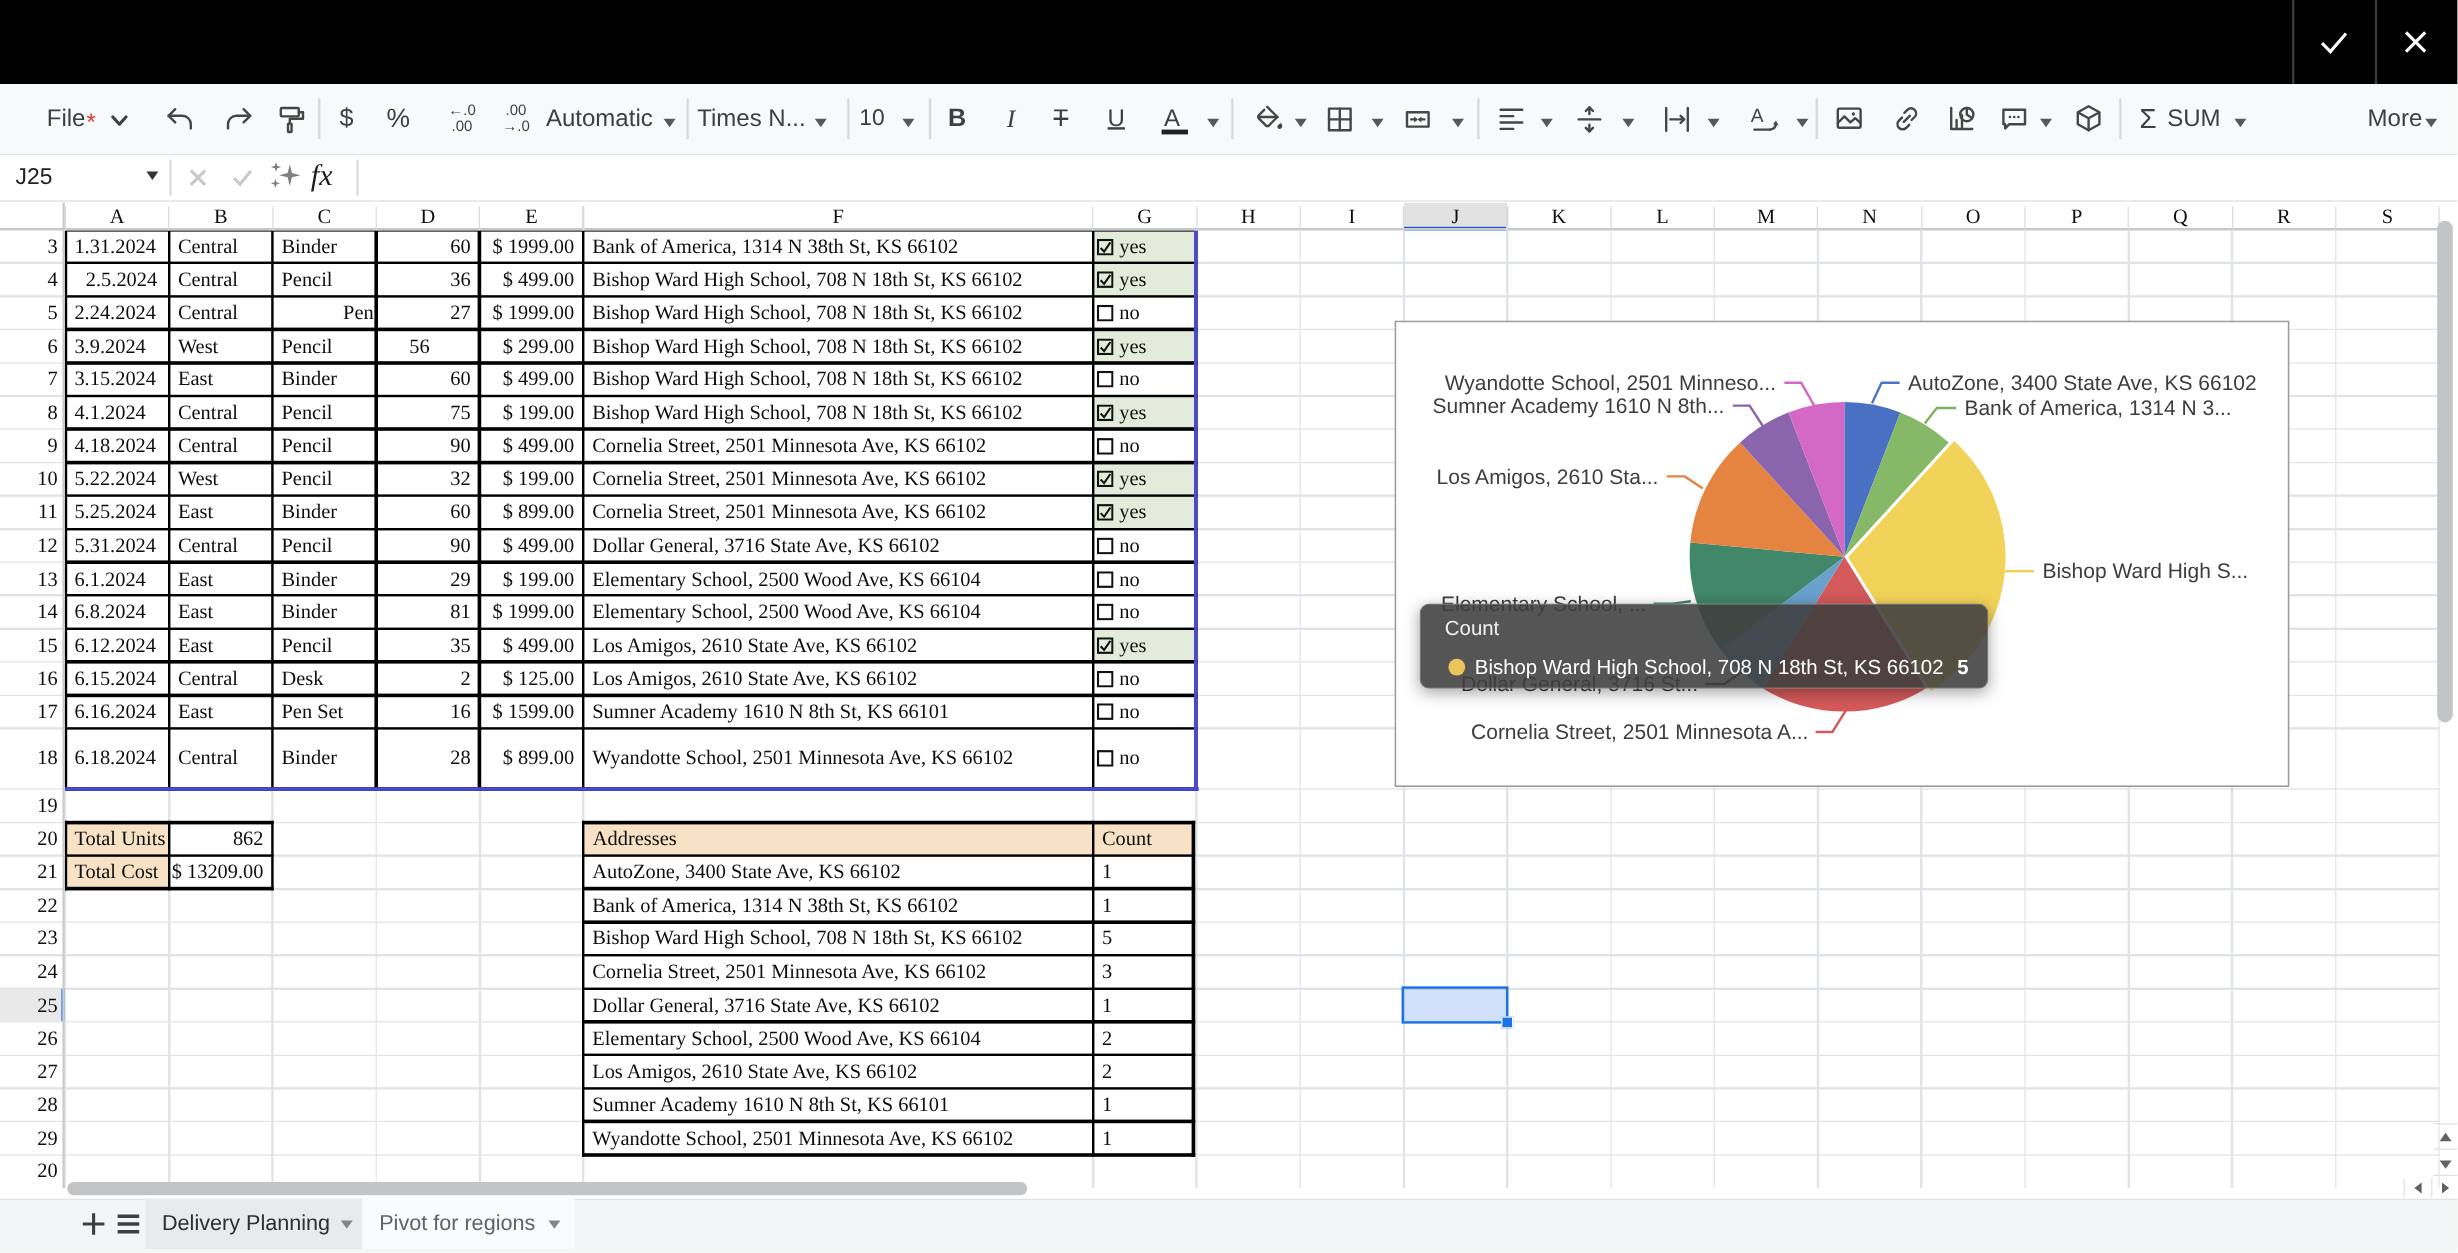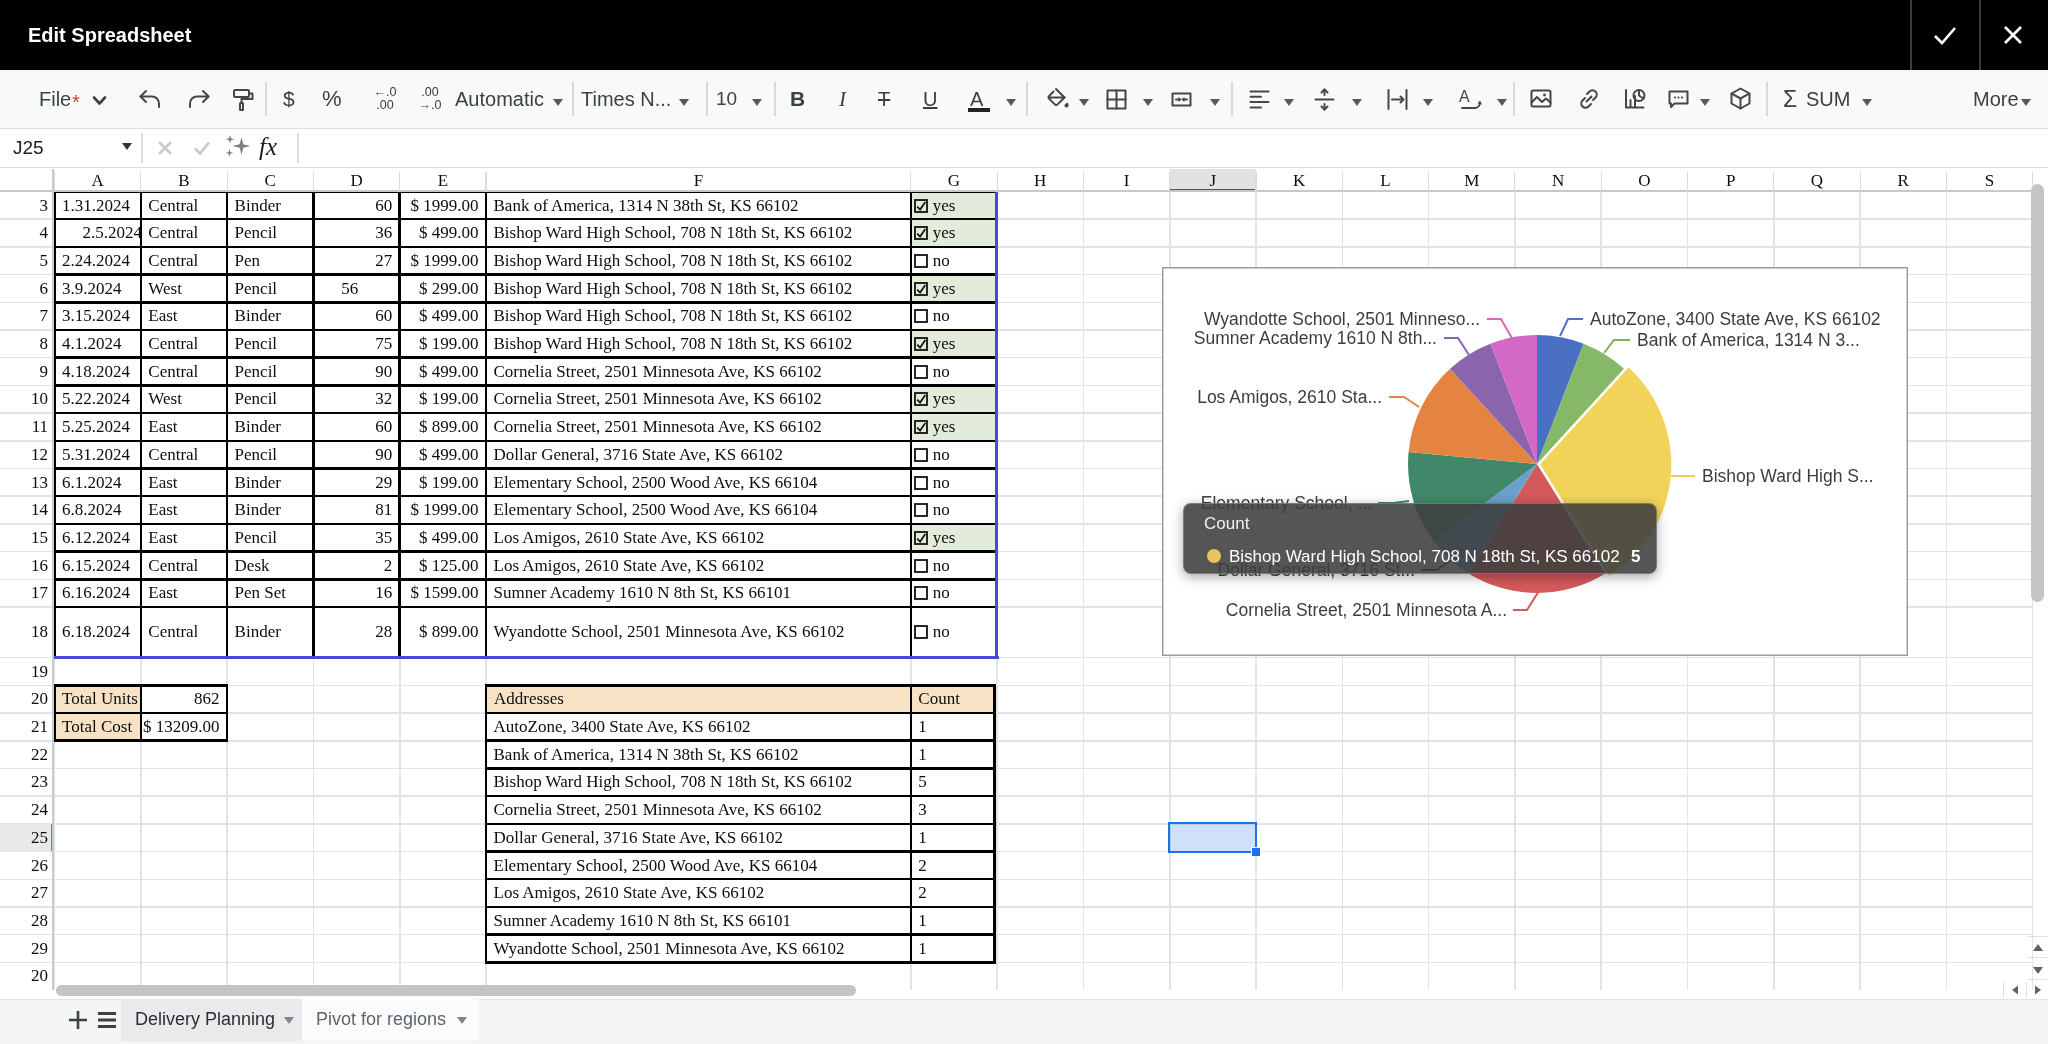--- a/index.html
+++ b/index.html
@@ -117,33 +117,33 @@
 <div style="left:56.5px;top:191.5px;width:82.3px;height:27.7px;line-height:27.7px;text-align:left;padding-left:5.5px;position:absolute;"><span class="serif">1.31.2024</span></div>
 <div style="left:142.8px;top:191.5px;width:82.3px;height:27.7px;line-height:27.7px;text-align:left;padding-left:5.5px;position:absolute;"><span class="serif">Central</span></div>
 <div style="left:229.1px;top:191.5px;width:82.3px;height:27.7px;line-height:27.7px;text-align:left;padding-left:5.5px;position:absolute;"><span class="serif">Binder</span></div>
 <div style="left:315.4px;top:191.5px;width:82.3px;height:27.7px;line-height:27.7px;text-align:right;padding-right:5.5px;position:absolute;"><span class="serif">60</span></div>
 <div style="left:401.7px;top:191.5px;width:82.3px;height:27.7px;line-height:27.7px;text-align:right;padding-right:5.5px;position:absolute;"><span class="serif">$ 1999.00</span></div>
 <div style="left:488.0px;top:191.5px;width:420.8px;height:27.7px;line-height:27.7px;text-align:left;padding-left:5.5px;position:absolute;"><span class="serif">Bank of America, 1314 N 38th St, KS 66102</span></div>
 <div style="left:912.8px;top:191.5px;width:82.3px;height:27.7px;line-height:27.7px;text-align:left;padding-left:1.5px;position:absolute;"><span class="serif"><svg width="14" height="14" viewBox="0 0 14 14" style="vertical-align:-2px;margin-right:4.5px">
           <rect x="1" y="1" width="12" height="12" fill="none" stroke="#111" stroke-width="1.8"></rect>
           <path d="M3.2 7.6 L6.1 10.6 L11.3 3.0" fill="none" stroke="#111" stroke-width="1.7"></path>
         </svg>yes</span></div>
-<div style="left:53px;top:219.2px;width:82.3px;height:29px;line-height:27.7px;text-align:left;padding-left:5.5px;position:absolute;margin-left:24px;"><span class="serif">2.5.2024</span></div>
+<div style="left:42px;top:219.2px;width:82.3px;height:29px;line-height:27.7px;text-align:left;padding-left:5.5px;position:absolute;margin-left:24px;"><span class="serif">2.5.2024</span></div>
 <div style="left:142.8px;top:219.2px;width:82.3px;height:27.7px;line-height:27.7px;text-align:left;padding-left:5.5px;position:absolute;"><span class="serif">Central</span></div>
 <div style="left:229.1px;top:219.2px;width:82.3px;height:27.7px;line-height:27.7px;text-align:left;padding-left:5.5px;position:absolute;"><span class="serif">Pencil</span></div>
 <div style="left:315.4px;top:219.2px;width:82.3px;height:27.7px;line-height:27.7px;text-align:right;padding-right:5.5px;position:absolute;"><span class="serif">36</span></div>
 <div style="left:401.7px;top:219.2px;width:82.3px;height:27.7px;line-height:27.7px;text-align:right;padding-right:5.5px;position:absolute;"><span class="serif">$ 499.00</span></div>
 <div style="left:488.0px;top:219.2px;width:420.8px;height:27.7px;line-height:27.7px;text-align:left;padding-left:5.5px;position:absolute;"><span class="serif">Bishop Ward High School, 708 N 18th St, KS 66102</span></div>
 <div style="left:912.8px;top:219.2px;width:82.3px;height:27.7px;line-height:27.7px;text-align:left;padding-left:1.5px;position:absolute;"><span class="serif"><svg width="14" height="14" viewBox="0 0 14 14" style="vertical-align:-2px;margin-right:4.5px">
           <rect x="1" y="1" width="12" height="12" fill="none" stroke="#111" stroke-width="1.8"></rect>
           <path d="M3.2 7.6 L6.1 10.6 L11.3 3.0" fill="none" stroke="#111" stroke-width="1.7"></path>
         </svg>yes</span></div>
 <div style="left:56.5px;top:246.9px;width:82.3px;height:27.7px;line-height:27.7px;text-align:left;padding-left:5.5px;position:absolute;"><span class="serif">2.24.2024</span></div>
 <div style="left:142.8px;top:246.9px;width:82.3px;height:27.7px;line-height:27.7px;text-align:left;padding-left:5.5px;position:absolute;"><span class="serif">Central</span></div>
-<div style="left:229.1px;top:246.9px;width:82.3px;height:39px;line-height:27.7px;text-align:left;padding-left:5.5px;position:absolute;"><span class="serif">Pen</span></div>
+<div style="left:229.1px;top:246.9px;width:82.3px;height:39px;line-height:27.7px;text-align:right;padding-left:5.5px;position:absolute;"><span class="serif">Pen</span></div>
 <div style="left:315.4px;top:246.9px;width:82.3px;height:27.7px;line-height:27.7px;text-align:right;padding-right:5.5px;position:absolute;"><span class="serif">27</span></div>
 <div style="left:401.7px;top:246.9px;width:82.3px;height:27.7px;line-height:27.7px;text-align:right;padding-right:5.5px;position:absolute;"><span class="serif">$ 1999.00</span></div>
 <div style="left:488.0px;top:246.9px;width:420.8px;height:27.7px;line-height:27.7px;text-align:left;padding-left:5.5px;position:absolute;"><span class="serif">Bishop Ward High School, 708 N 18th St, KS 66102</span></div>
 <div style="left:912.8px;top:246.9px;width:82.3px;height:27.7px;line-height:27.7px;text-align:left;padding-left:1.5px;position:absolute;"><span class="serif"><svg width="14" height="14" viewBox="0 0 14 14" style="vertical-align:-2px;margin-right:4.5px">
           <rect x="1" y="1" width="12" height="12" fill="none" stroke="#111" stroke-width="1.8"></rect>
         </svg>no</span></div>
 <div style="left:56.5px;top:274.6px;width:82.3px;height:27.7px;line-height:27.7px;text-align:left;padding-left:5.5px;position:absolute;"><span class="serif">3.9.2024</span></div>
 <div style="left:142.8px;top:274.6px;width:82.3px;height:27.7px;line-height:27.7px;text-align:left;padding-left:5.5px;position:absolute;"><span class="serif">West</span></div>
 <div style="left:229.1px;top:274.6px;width:82.3px;height:27.7px;line-height:27.7px;text-align:left;padding-left:5.5px;position:absolute;"><span class="serif">Pencil</span></div>
 <div style="left:315.4px;top:274.6px;width:74px;height:27.7px;line-height:27.7px;text-align:center;padding-right:5.5px;position:absolute;"><span class="serif">56</span></div>
@@ -587,21 +587,20 @@
         <path d="M12.5 2.5 L21.5 7.5 V17.5 L12.5 22.5 L3.5 17.5 V7.5 Z" stroke="#444746" stroke-width="2" fill="none" stroke-linecap="round" stroke-linejoin="round"></path>
         <path d="M12.5 12.5 L12.5 22.5 M12.5 12.5 L3.8 7.7 M12.5 12.5 L21.2 7.7" stroke="#444746" stroke-width="2" fill="none" stroke-linecap="round" stroke-linejoin="round"></path>
       </svg></div>
 <div style="left:1766.0px;top:82.0px;width:1.5px;height:34.0px;background:#d7d9dc;"></div>
 <div style="left:1783px;top:70px;height:58px;line-height:58px;font-size:23px;color:#3c4043;font-weight:normal;">Σ</div>
 <div style="left:1806px;top:70px;height:58px;line-height:58px;font-size:20px;color:#3c4043;font-weight:normal;">SUM</div>
 <div class="caret" style="left:1862px;top:99.0px;"></div>
 <div style="left:1973px;top:70px;height:58px;line-height:58px;font-size:20px;color:#3c4043;font-weight:normal;">More</div>
 <div class="caret" style="left:2021px;top:99.0px;"></div>
 <div style="left:0.0px;top:0.0px;width:2048.0px;height:70.0px;background:#000;"></div>
-<div style="left:28px;top:0;height:70px;line-height:70px;font-size:20px;font-weight:600;color:#fff;">Edit Spreadsheet</div>
 <div style="left:1910.0px;top:0.0px;width:1.5px;height:70.0px;background:#3c3c3c;"></div>
 <div style="left:1979.0px;top:0.0px;width:1.5px;height:70.0px;background:#3c3c3c;"></div>
 <div style="left:1932px;top:24px;"><svg width="26" height="24">
         <path d="M3 12 L10 19 L23 4" stroke="#fff" stroke-width="2.6" fill="none"></path>
       </svg></div>
 <div style="left:2003px;top:25px;"><svg width="20" height="20">
         <path d="M2 2 L18 18 M18 2 L2 18" stroke="#fff" stroke-width="2.6" fill="none"></path>
       </svg></div>
 </div>
 </body></html>

